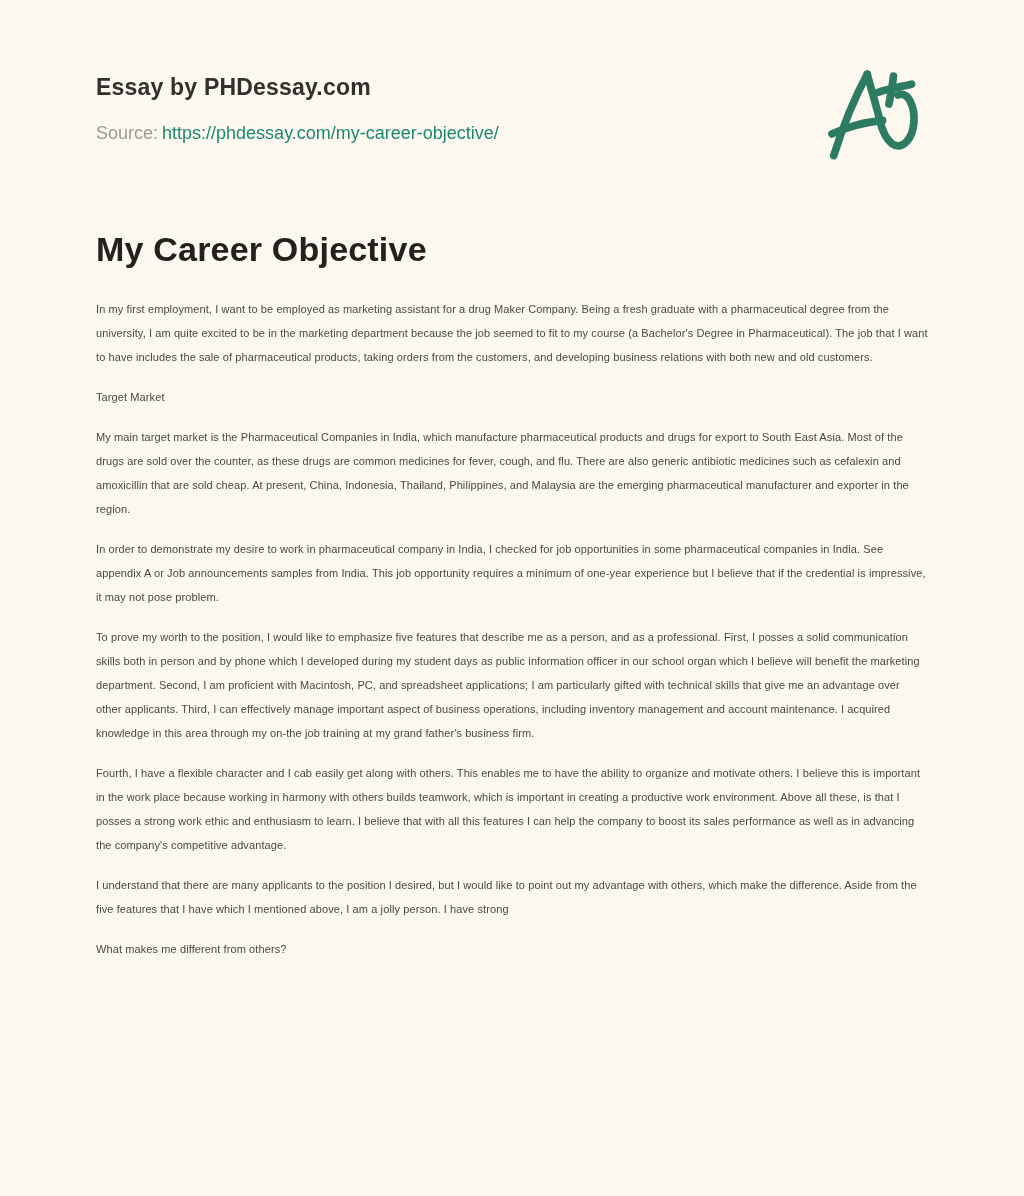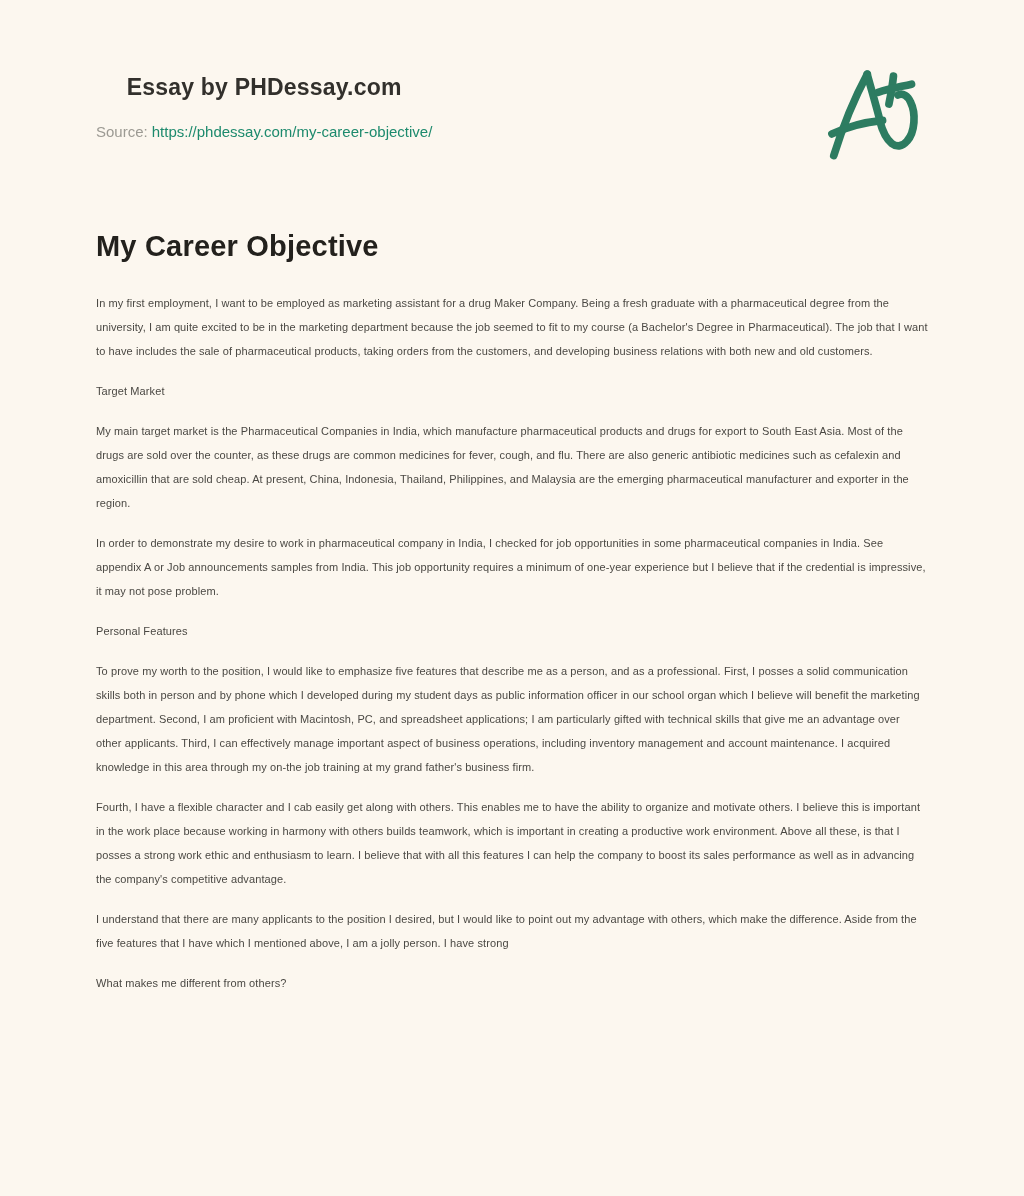--- a/index.html
+++ b/index.html
@@ -14,50 +14,49 @@
     color: #4a4843;
   }
   .page {
     padding: 64px 96px 0 96px;
     width: 1024px;
   }
   .page-header {
     display: flex;
     justify-content: space-between;
     align-items: flex-start;
-    text-align: center;
   }
   .site-title {
     font-size: 23px;
     font-weight: 700;
     color: #32302c;
     letter-spacing: 0.2px;
     margin-top: 10px;
   }
   .source-line {
     margin-top: 22px;
-    font-size: 15px;
+    font-size: 18px;
     color: #9c9a93;
   }
   .source-line a {
     color: #1d8a6d;
     text-decoration: none;
     font-weight: 500;
     margin-left: 4px;
   }
   .logo {
     width: 104px;
     height: 100px;
     flex: 0 0 auto;
     margin-right: 2px;
   }
   .logo svg { width: 100%; height: 100%; }
   .essay-title {
     margin-top: 66px;
-    font-size: 29px;
+    font-size: 34px;
     font-weight: 700;
     color: #23211d;
     letter-spacing: 0.2px;
   }
   .essay-body {
     margin-top: 28px;
     max-width: 836px;
   }
   .essay-body p {
     font-size: 11px;
@@ -93,20 +92,19 @@
     </div>
   </div>
 
   <h1 class="essay-title">My Career Objective</h1>
 
   <div class="essay-body">
     <p>In my first employment, I want to be employed as marketing assistant for a drug Maker Company. Being a fresh graduate with a pharmaceutical degree from the university, I am quite excited to be in the marketing department because the job seemed to fit to my course (a Bachelor's Degree in Pharmaceutical). The job that I want to have includes the sale of pharmaceutical products, taking orders from the customers, and developing business relations with both new and old customers.</p>
     <p>Target Market</p>
     <p>My main target market is the Pharmaceutical Companies in India, which manufacture pharmaceutical products and drugs for export to South East Asia. Most of the drugs are sold over the counter, as these drugs are common medicines for fever, cough, and flu. There are also generic antibiotic medicines such as cefalexin and amoxicillin that are sold cheap. At present, China, Indonesia, Thailand, Philippines, and Malaysia are the emerging pharmaceutical manufacturer and exporter in the region.</p>
     <p>In order to demonstrate my desire to work in pharmaceutical company in India, I checked for job opportunities in some pharmaceutical companies in India. See appendix A or Job announcements samples from India. This job opportunity requires a minimum of one-year experience but I believe that if the credential is impressive, it may not pose problem.</p>
-    <p>Personal Features</p>
     <p>To prove my worth to the position, I would like to emphasize five features that describe me as a person, and as a professional. First, I posses a solid communication skills both in person and by phone which I developed during my student days as public information officer in our school organ which  I believe will benefit the marketing department. Second, I am proficient with Macintosh, PC, and spreadsheet applications; I am particularly gifted with technical skills that give me an advantage over other applicants. Third, I can effectively manage important aspect of business operations, including inventory management and account maintenance. I acquired knowledge in this area through my on-the job training at my grand father's business firm.</p>
     <p>Fourth, I have a flexible character and I cab easily get along with others. This enables me to have the ability to organize and motivate others. I believe this is important in the work place because working in harmony with others builds teamwork, which is important in creating a productive work environment. Above all these, is that I posses a strong work ethic and enthusiasm to learn. I believe that with all this features I can help the company to boost its sales performance as well as in advancing the company's competitive advantage.</p>
     <p>I understand that there are many applicants to the position I desired, but I would like to point out my advantage with others, which make the difference. Aside from the five features that I have which I mentioned above, I am a jolly person. I have strong</p>
     <p>What makes me different from others?</p>
   </div>
 
 </div>
 
 </body></html>

